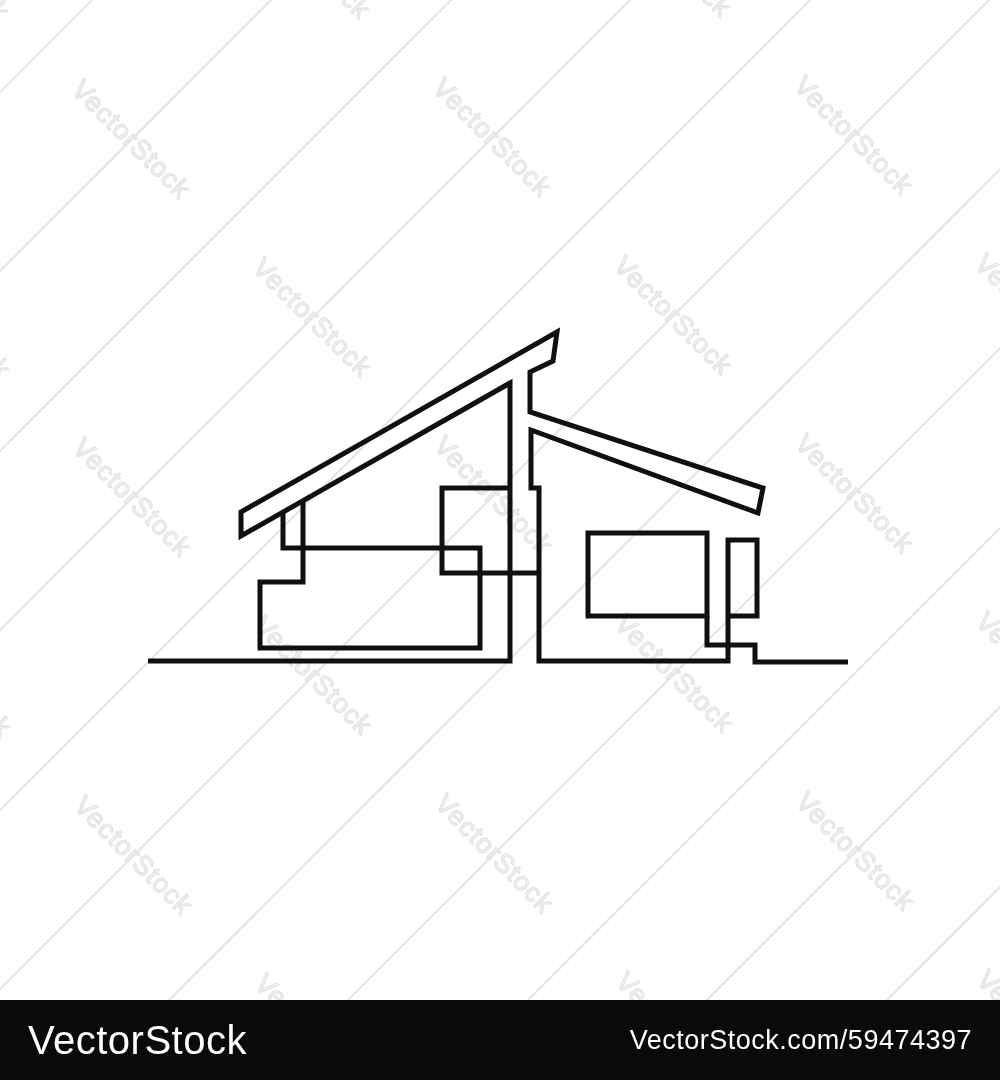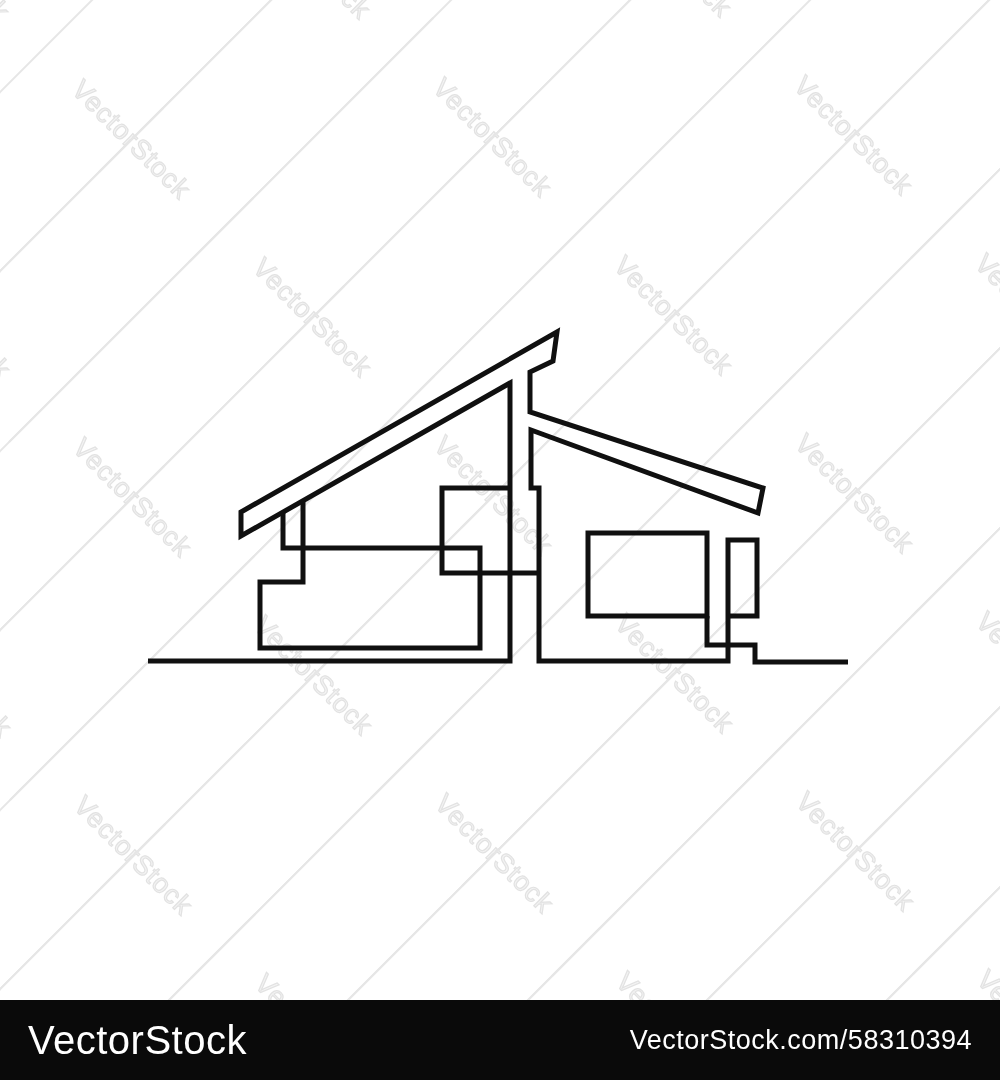--- a/index.html
+++ b/index.html
@@ -247,16 +247,16 @@
   <svg class="house-svg" width="1000" height="1080" viewBox="0 0 1000 1080" aria-hidden="true">
     <path d="M148,661 L510,661 L510,383 L241,536 L241,512 L557,332 L553,361 L530,372 L530,412 L763,488 L758,513 L531,430 L531,488 L539,488 L539,661 L728,661 L728,540 L757,540 L757,616 L726,616"></path>
     <path d="M510,488 L442,488 L442,573 L539,573"></path>
     <path d="M283,512 L283,548 L480,548 L480,648 L260,648 L260,582 L303,582 L303,501"></path>
     <path d="M588,533 L707,533 L707,616 L588,616 Z"></path>
     <path d="M707,616 L707,645 L755,645 L755,662 L848,662"></path>
   </svg>
 
   <div class="footer">
     <span class="brand">VectorStock</span>
-    <span class="url">VectorStock.com/58310394</span>
+    <span class="url">VectorStock.com/59474397</span>
   </div>
 
 </div>
 
 </body></html>

